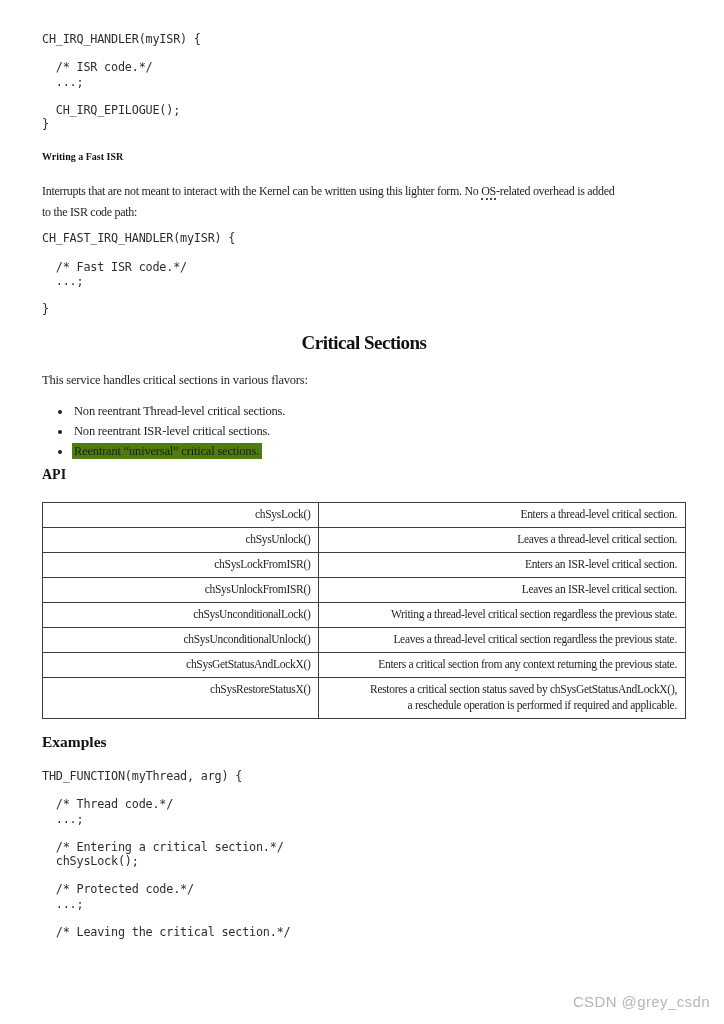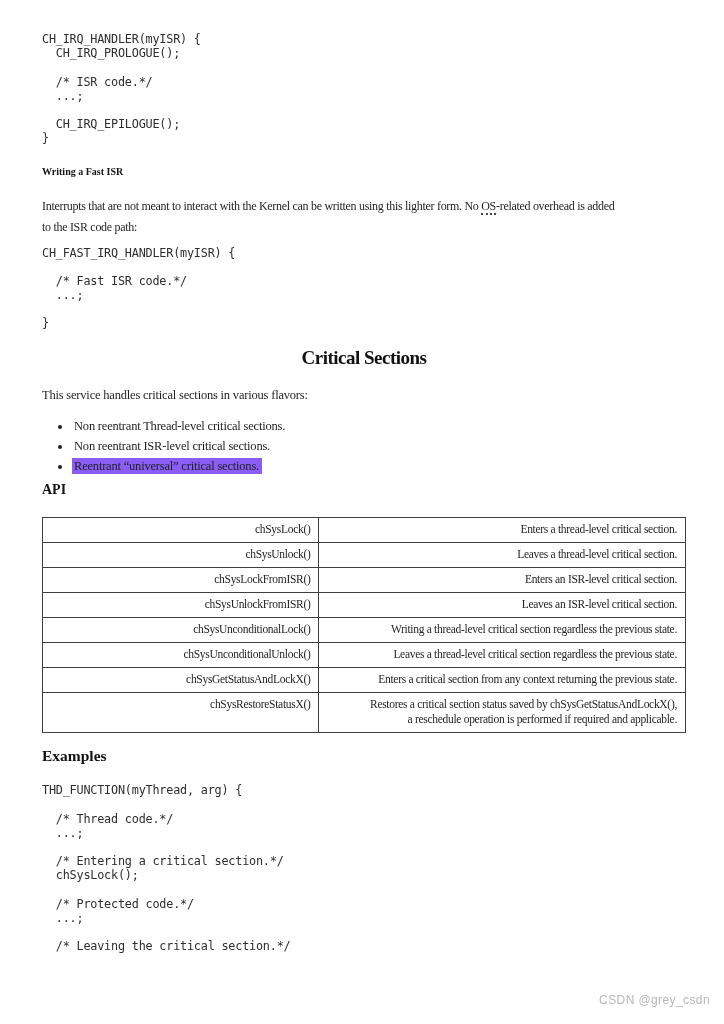--- a/index.html
+++ b/index.html
@@ -80,21 +80,21 @@
     padding-left: 30px;
     list-style: disc;
   }
   ul.flavors li {
     font-size: 12.5px;
     letter-spacing: -0.2px;
     line-height: 20px;
     color: #1f1f1f;
   }
   ul.flavors li span { padding-left: 2px; }
-  .hl { background: #8b5cf6; padding: 1px 3px 1px 2px; }
+  .hl { background: #4d7c0f; padding: 1px 3px 1px 2px; }
 
   
   table.api {
     width: 100%;
     border-collapse: collapse;
     margin-top: 19px;
     font-size: 11.5px;
     letter-spacing: -0.3px;
     color: #1f1f1f;
     text-align: right;
@@ -109,33 +109,32 @@
   td.fn { width: 43%; white-space: nowrap; }
   td.desc { white-space: nowrap; }
   td.desc .tl { display: block; white-space: nowrap; }
 
   
   .watermark {
     position: absolute;
     right: 14px;
     top: 993px;
     font-family: "Liberation Sans", sans-serif;
-    font-size: 12px;
+    font-size: 15px;
     letter-spacing: 0.4px;
     color: #b6b6b6;
   }
 </style>
 </head>
 <body>
 
 <div class="page">
 
   <div class="code code-1">
     <div class="cl">CH_IRQ_HANDLER(myISR) {</div>
-    <div class="cl">  CH_IRQ_PROLOGUE();</div>
     <div class="cl"></div>
     <div class="cl">  /* ISR code.*/</div>
     <div class="cl">  ...;</div>
     <div class="cl"></div>
     <div class="cl">  CH_IRQ_EPILOGUE();</div>
     <div class="cl">}</div>
   </div>
 
   <div class="h-sub">Writing a Fast ISR</div>
 

